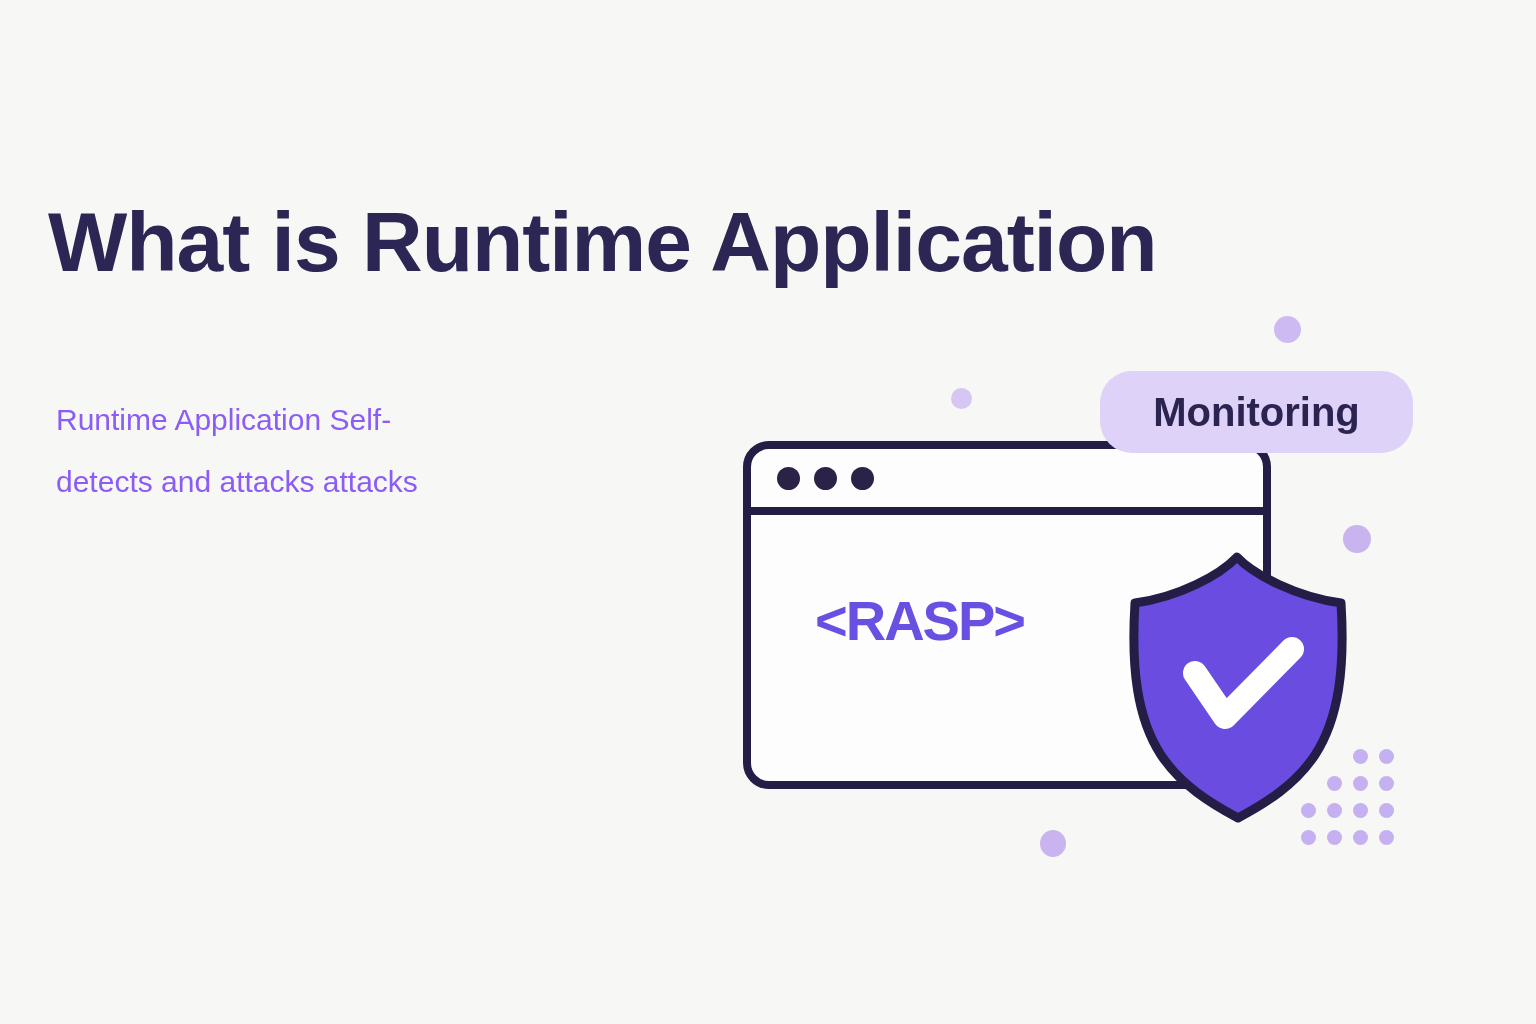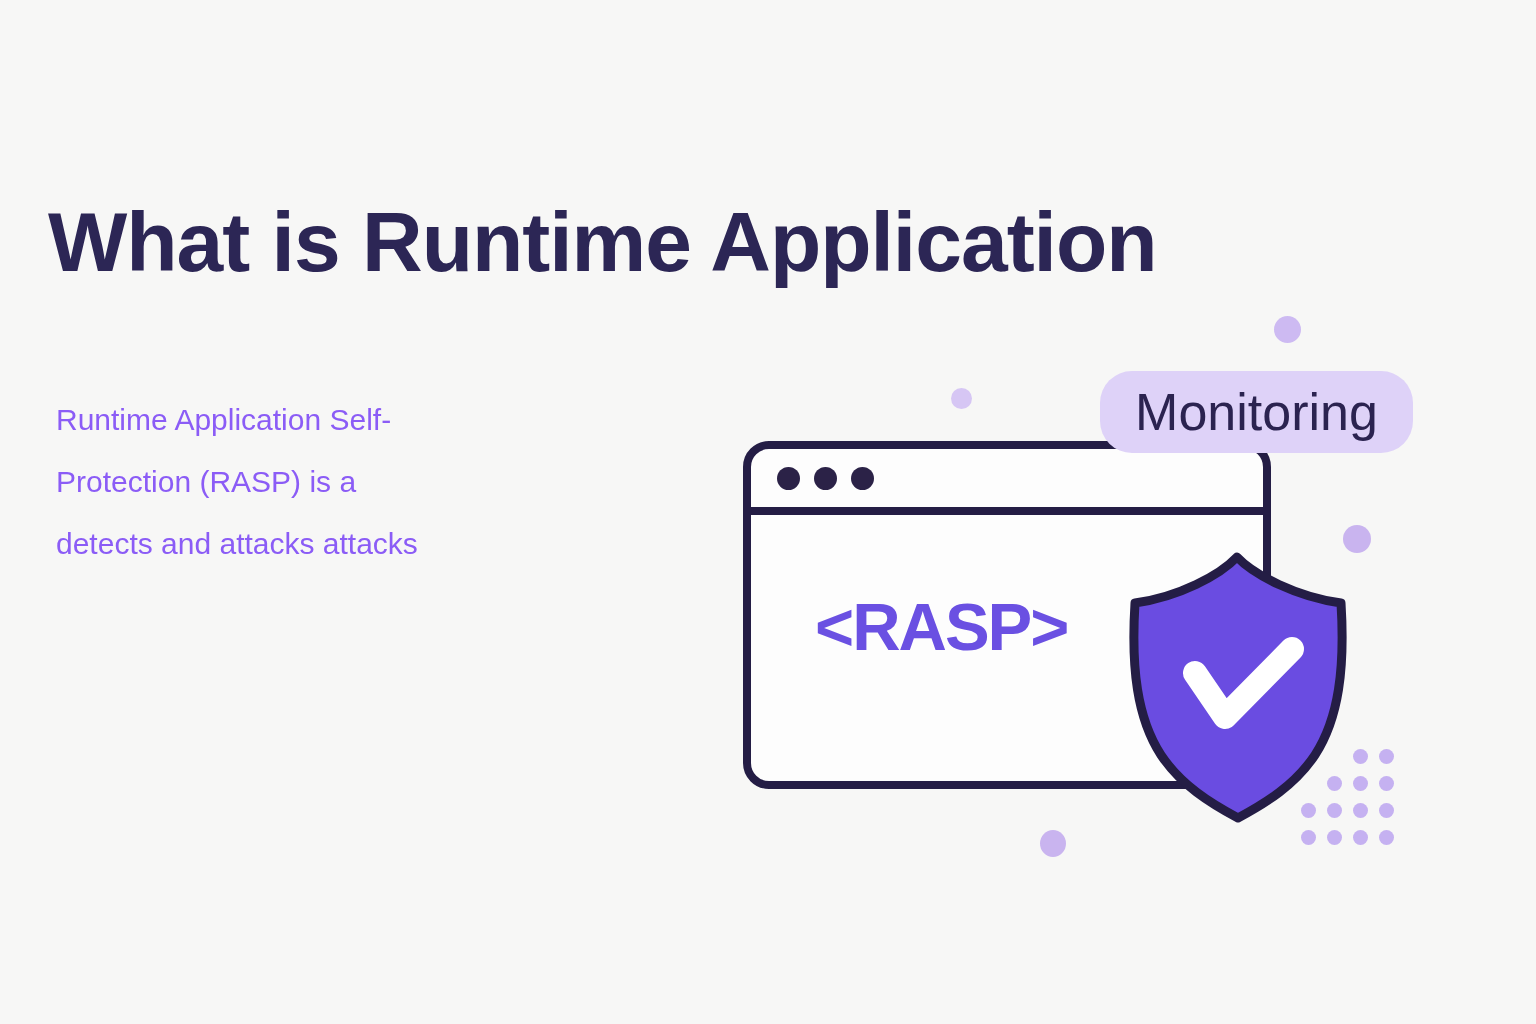--- a/index.html
+++ b/index.html
@@ -27,28 +27,28 @@
     box-sizing:border-box;background:#fdfdfd;
     border:8px solid #241d45;border-radius:26px;z-index:1;
   }
   .window-topbar{
     height:58px;border-bottom:8px solid #241d45;
     display:flex;align-items:center;padding-left:26px;gap:14px;
   }
   .traffic-dot{width:23px;height:23px;border-radius:50%;background:#2b2247;}
   .code-text{
     position:absolute;left:815px;top:588px;z-index:1;
-    font-size:67px;font-weight:700;letter-spacing:-2px;color:#6a50e2;
+    font-size:56px;font-weight:700;letter-spacing:-2px;color:#6a50e2;
     white-space:nowrap;
   }
   .badge{
     position:absolute;left:1100px;top:371px;width:313px;height:82px;
     background:#ded2f8;border-radius:32px;z-index:3;
     display:flex;align-items:center;justify-content:center;
-    font-size:52px;font-weight:400;color:#2b2350;
+    font-size:40px;font-weight:700;color:#2b2350;
   }
   .shield-wrap{position:absolute;left:1120px;top:546px;z-index:2;}
 
   
   .decor-circle{position:absolute;border-radius:50%;z-index:0;}
   .circle-a{left:951px;top:388px;width:21px;height:21px;background:#d6c6f4;}
   .circle-b{left:1274px;top:316px;width:27px;height:27px;background:#cdbaf2;}
   .circle-c{left:1343px;top:525px;width:28px;height:28px;background:#c9b4ef;}
   .circle-d{left:1040px;top:830px;width:26px;height:27px;background:#c9b4ef;}
 
@@ -58,21 +58,20 @@
 </style>
 </head>
 <body>
 
 <h1 class="heading">
   <span>What is Runtime Application</span>
 </h1>
 
 <div class="paragraph">
   <span>Runtime Application Self-</span>
-  <span>Protection (RASP) is a</span>
   <span>detects and attacks attacks</span>
 </div>
 
 <div class="decor-circle circle-a"></div>
 <div class="decor-circle circle-b"></div>
 <div class="decor-circle circle-c"></div>
 <div class="decor-circle circle-d"></div>
 
 <div class="browser-window">
   <div class="window-topbar">

